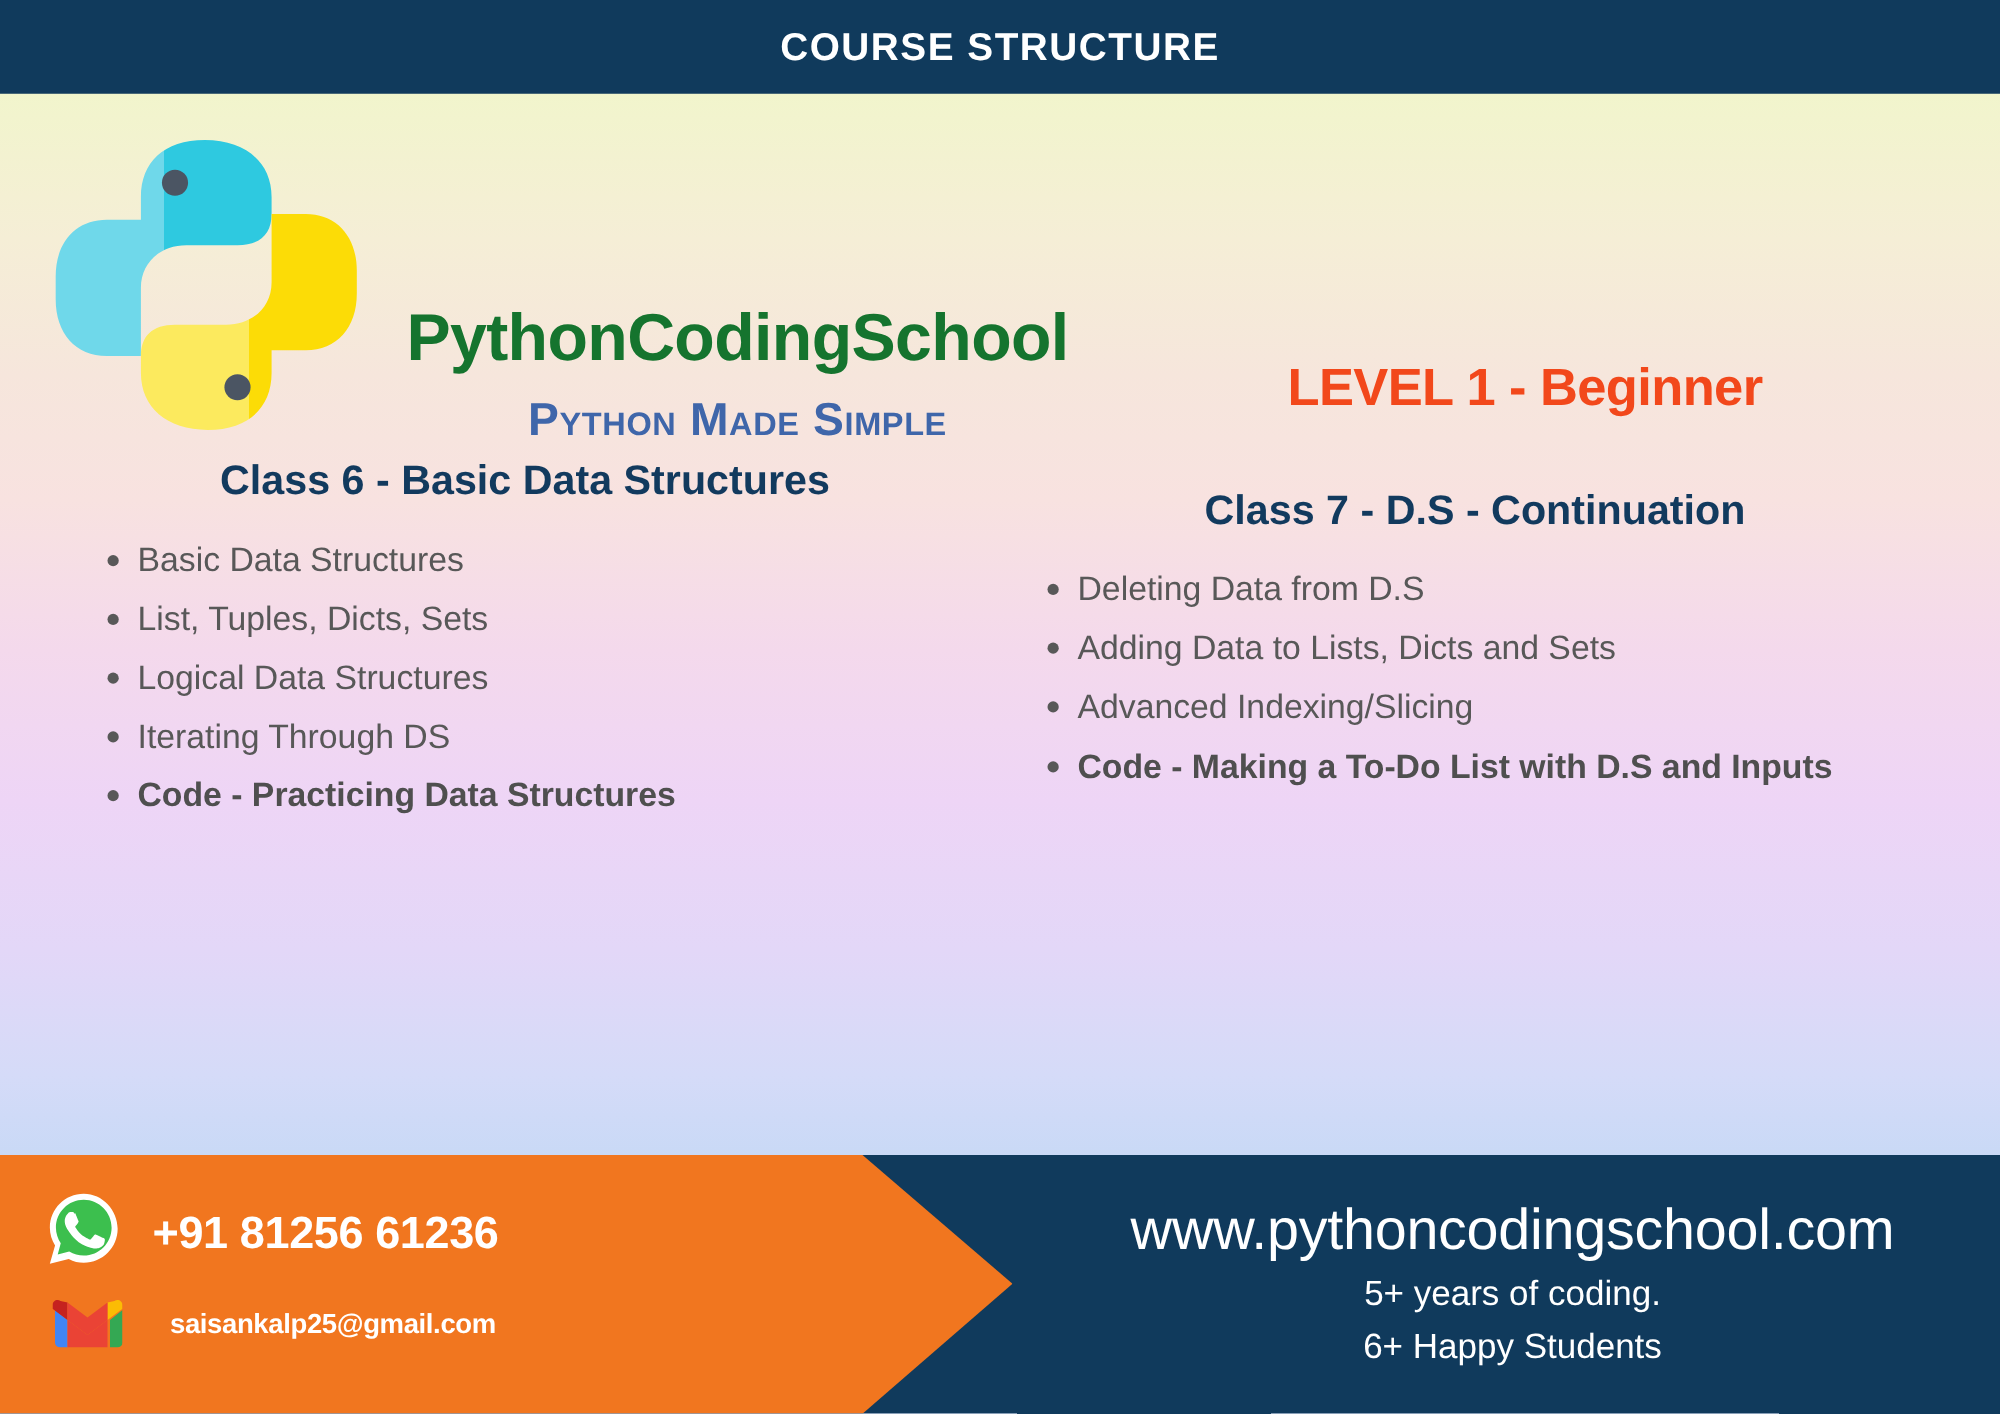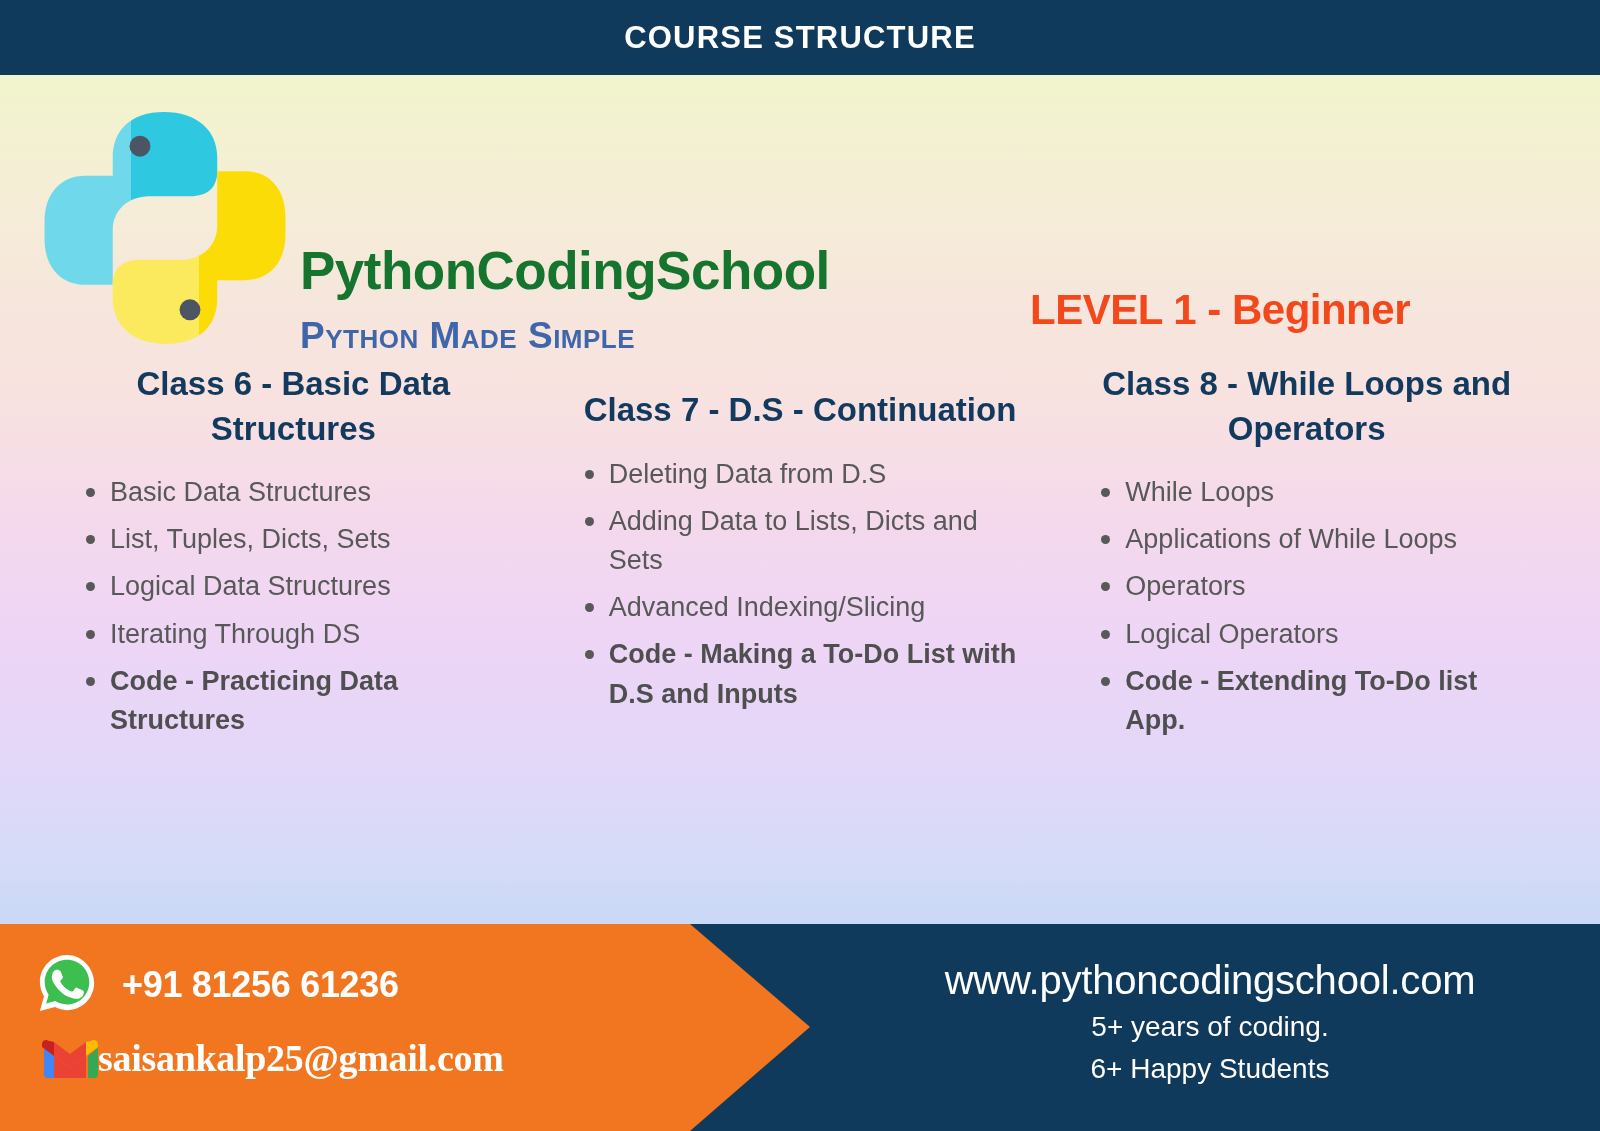--- a/index.html
+++ b/index.html
@@ -60,20 +60,21 @@
     position: absolute;
     left: 40px; top: 15px;
     width: 250px; height: 250px;
   }
 
   .brand-text {
     position: absolute;
     left: 300px;
     top: 155px;
     width: 580px;
+    text-align: center;
   }
   .brand-name {
     font-size: 53px;
     font-weight: bold;
     color: #15742e;
     letter-spacing: -0.5px;
     line-height: 1.05;
   }
   .brand-tagline {
     margin-top: 16px;
@@ -170,31 +171,31 @@
   }
   .contact-phone { left: 36px; top: 28px; }
   .contact-mail  { left: 42px; top: 110px; }
   .contact-text {
     font-size: 36px;
     font-weight: bold;
     letter-spacing: -0.3px;
     white-space: nowrap;
   }
   .contact-phone .contact-text { margin-left: 24px; }
-  .contact-mail  .contact-text { font-size: 38px; font-family: Liberation Serif, serif; }
+  .contact-mail  .contact-text { margin-left: 38px; font-size: 22px; }
 
   .footer-right {
     position: absolute;
     left: 820px; top: 30px;
     width: 780px;
     text-align: center;
     color: #ffffff;
   }
   .site-url {
-    font-size: 40px;
+    font-size: 46px;
     line-height: 1.3;
     letter-spacing: -0.2px;
   }
   .site-sub {
     font-size: 28px;
     line-height: 1.5;
   }
 
   .wa-icon, .gm-icon { display: block; }
 </style>
@@ -258,30 +259,20 @@
     <div class="col col-2">
       <div class="col-title">Class 7 - D.S - Continuation</div>
       <ul class="bullets">
         <li>Deleting Data from D.S</li>
         <li>Adding Data to Lists, Dicts and Sets</li>
         <li>Advanced Indexing/Slicing</li>
         <li class="bold">Code - Making a To-Do List with D.S and Inputs</li>
       </ul>
     </div>
 
-    <div class="col col-3">
-      <div class="col-title">Class 8 - While Loops and Operators</div>
-      <ul class="bullets">
-        <li>While Loops</li>
-        <li>Applications of While Loops</li>
-        <li>Operators</li>
-        <li>Logical Operators</li>
-        <li class="bold">Code - Extending To-Do list App.</li>
-      </ul>
-    </div>
 
   </div>
 
   <div class="footer">
 
     <div class="footer-arrow"></div>
 
     <div class="contact-row contact-phone">
       <span class="wa-icon">
         <svg width="62" height="62" viewBox="0 0 64 64" aria-hidden="true">

